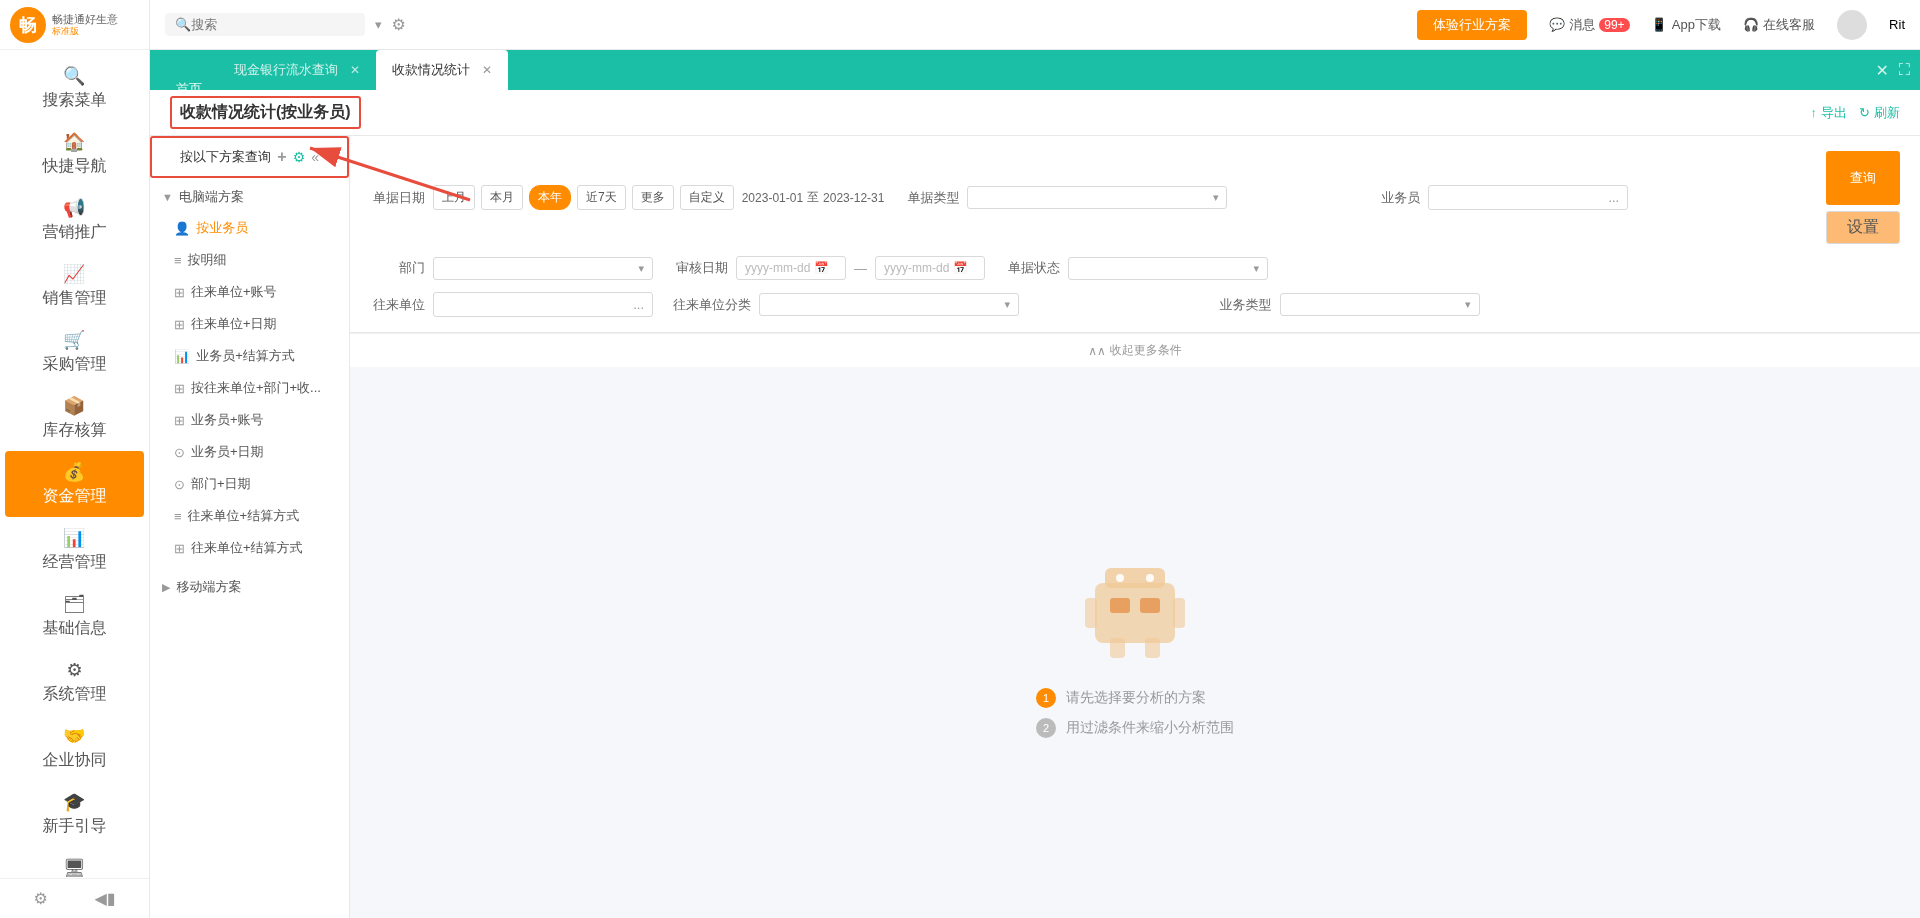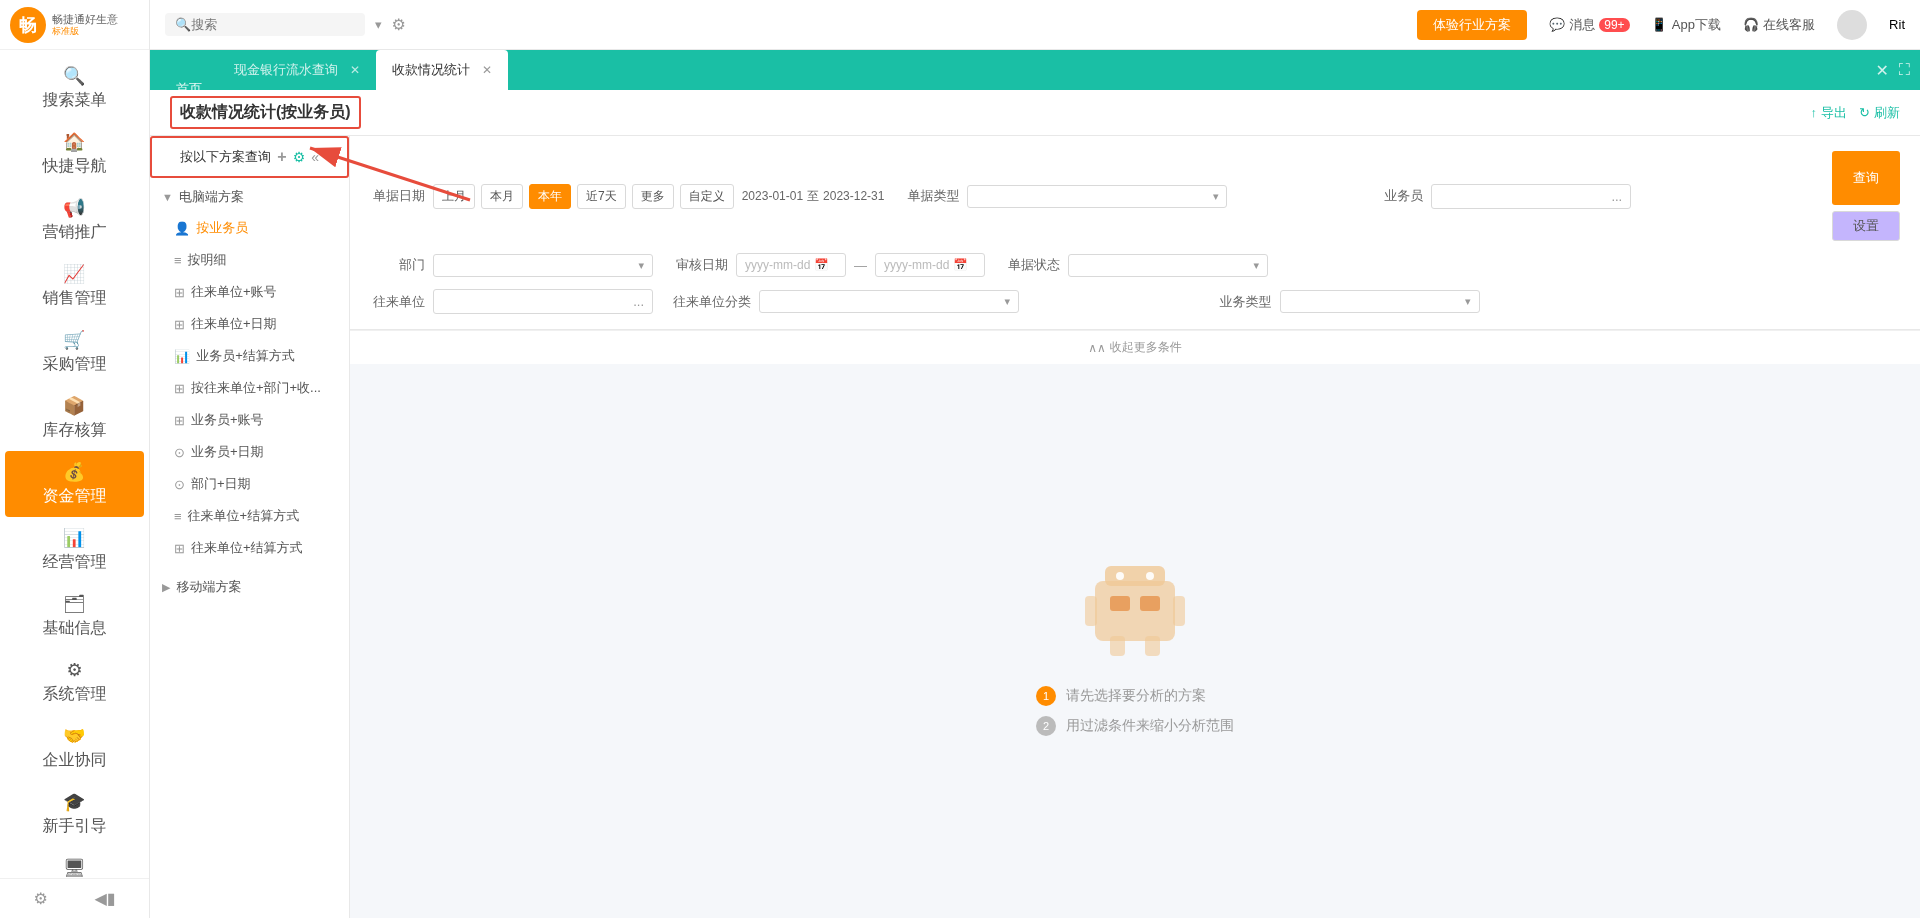--- a/index.html
+++ b/index.html
@@ -79,34 +79,34 @@
     .right-content { flex: 1; display: flex; flex-direction: column; overflow: hidden; background: #f5f7fa; }
 
     
     .filter-area { background: #fff; padding: 15px 20px; border-bottom: 1px solid #e8e8e8; }
     .filter-row { display: flex; align-items: center; gap: 20px; margin-bottom: 12px; }
     .filter-row:last-child { margin-bottom: 0; }
     .filter-item { display: flex; align-items: center; gap: 8px; }
     .filter-label { color: #666; font-size: 13px; white-space: nowrap; min-width: 55px; text-align: right; }
     .filter-date-group { display: flex; align-items: center; gap: 6px; }
     .date-preset-btn { padding: 3px 8px; border: 1px solid #d9d9d9; border-radius: 3px; cursor: pointer; font-size: 12px; color: #555; background: #fff; }
-    .date-preset-btn.active { background: #ff8c00; color: white; border-color: #ff8c00; }
+    .date-preset-btn.active { background: #ff8c00; color: white; border-color: #ff8c00; border-radius: 11px; }
     .date-range { display: flex; align-items: center; gap: 4px; font-size: 12px; color: #666; }
     .filter-select { border: 1px solid #d9d9d9; border-radius: 3px; padding: 4px 8px; font-size: 13px; color: #333; background: #fff; cursor: pointer; display: flex; align-items: center; gap: 4px; min-width: 160px; }
     .filter-select .select-text { flex: 1; color: #999; }
     .chevron-icon { color: #999; font-size: 11px; }
     .more-icon { color: #999; font-size: 13px; cursor: pointer; }
     .date-separator { color: #999; }
     .date-input-box { border: 1px solid #d9d9d9; border-radius: 3px; padding: 4px 8px; font-size: 12px; color: #bbb; background: #fff; display: flex; align-items: center; gap: 4px; min-width: 110px; }
     .calendar-icon { color: #bbb; font-size: 12px; }
 
     
     .filter-actions { display: flex; flex-direction: column; gap: 6px; }
     .query-btn { background: #ff8c00; color: white; border: none; border-radius: 3px; padding: 18px 20px; cursor: pointer; font-size: 13px; }
-    .setting-btn { background: #c4b5fd; color: #555; border: 1px solid #d9d9d9; border-radius: 3px; padding: 5px 20px; cursor: pointer; font-size: 13px; }
+    .setting-btn { background: #fdba74; color: #555; border: 1px solid #d9d9d9; border-radius: 3px; padding: 5px 20px; cursor: pointer; font-size: 16px; }
 
     
     .collapse-bar { display: flex; align-items: center; justify-content: center; padding: 8px; background: #fff; border-top: 1px solid #f0f0f0; cursor: pointer; color: #999; font-size: 12px; gap: 4px; }
 
     
     .empty-state { flex: 1; display: flex; flex-direction: column; align-items: center; justify-content: center; padding: 40px; }
     .empty-illustration { width: 120px; height: 120px; margin-bottom: 20px; }
     .empty-steps { display: flex; flex-direction: column; gap: 10px; }
     .empty-step { display: flex; align-items: center; gap: 10px; color: #999; font-size: 14px; }
     .step-num { width: 20px; height: 20px; border-radius: 50%; display: flex; align-items: center; justify-content: center; font-size: 11px; color: white; flex-shrink: 0; }

